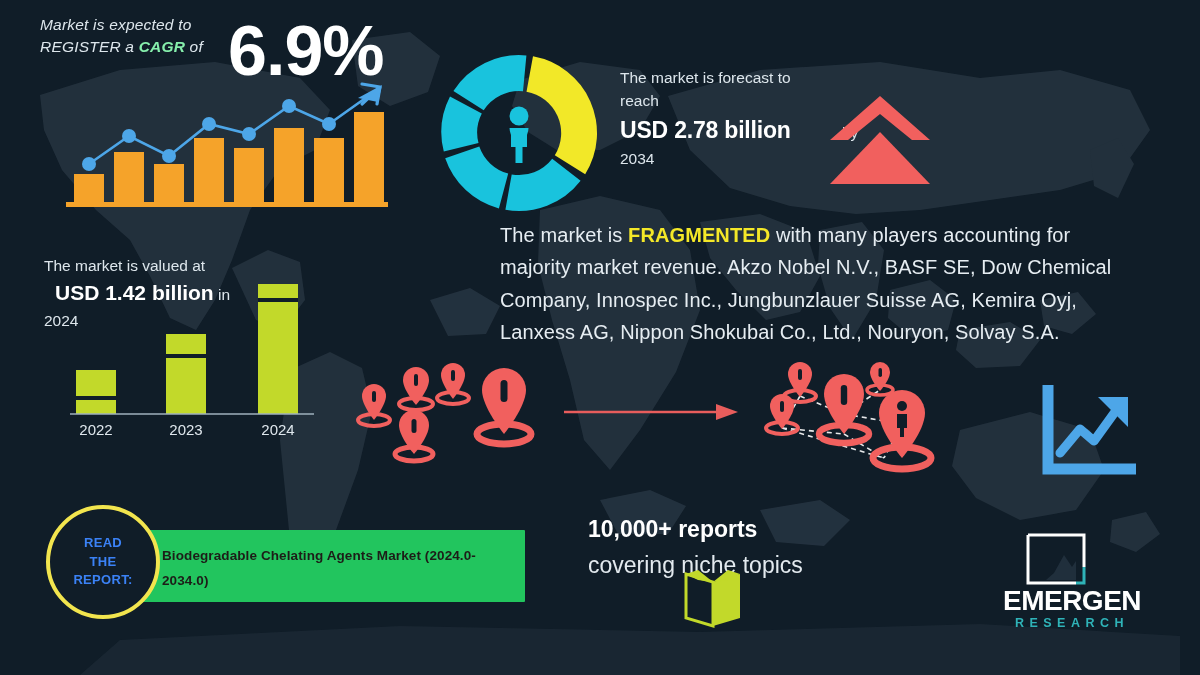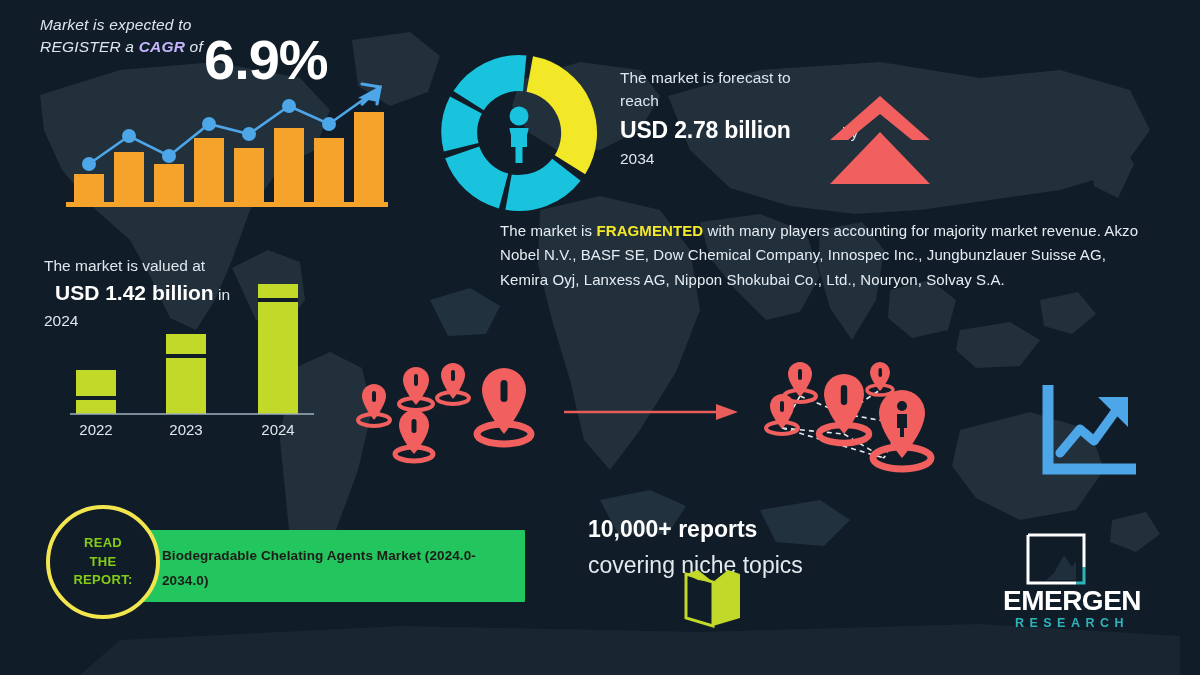--- a/index.html
+++ b/index.html
@@ -13,46 +13,45 @@
   #stage { position:absolute; inset:0; width:1200px; height:675px; }
   #worldmap { position:absolute; inset:0; width:1200px; height:675px; }
 
   .abs { position:absolute; }
 
   
   #cagr-text {
     left:40px; top:14px; width:200px;
     font-size:15.5px; line-height:1.45; color:#dde6ec; letter-spacing:.2px;font-style:italic;
   }
-  #cagr-text b { font-weight:bold; color:#c4b5fd; }
+  #cagr-text b { font-weight:bold; color:#86efac; }
   #cagr-value {
-    left:204px; top:16px;
-    font-size:56px; font-weight:bold; color:#ffffff; letter-spacing:-1px;
+    left:228px; top:16px;
+    font-size:70px; font-weight:bold; color:#ffffff; letter-spacing:-1px;
     line-height:1;
-    margin-top:16px;
   }
 
   
   #orange-chart { left:62px; top:82px; width:330px; height:130px; }
 
   
   #donut { left:438px; top:52px; width:162px; height:162px; }
 
   
   #forecast { left:620px; top:66px; width:240px; font-size:15.5px; line-height:1.5; color:#dde6ec; }
   #forecast .big { font-size:23px; font-weight:bold; color:#ffffff; letter-spacing:-.2px; }
   #forecast .sm { font-size:15.5px; font-weight:normal; color:#dde6ec;padding-left:47px; }
 
   
   #red-arrows { left:826px; top:92px; width:108px; height:96px; }
 
   
   #fragmented {
     left:500px; top:219px; width:640px;
-    font-size:15px; line-height:1.62; color:#e6edf2; letter-spacing:.1px;
+    font-size:20px; line-height:1.62; color:#e6edf2; letter-spacing:.1px;
   }
   #fragmented .hl { color:#f4e828; font-weight:bold; }
 
   
   #valued { left:44px; top:254px; width:260px; font-size:15.5px; line-height:1.5; color:#dde6ec; }
   #valued .big { font-size:21px; font-weight:bold; color:#ffffff;margin-left:11px; }
   #valued .sm { font-size:15.5px; font-weight:normal; color:#dde6ec; }
 
   
   #green-chart { left:62px; top:272px; width:260px; height:175px; }
@@ -74,21 +73,21 @@
     position:absolute; left:62px; top:14px; width:340px;
     font-size:13.5px; font-weight:bold; line-height:1.85; color:#1d1d18;
     letter-spacing:.1px;
   }
   #report-circle {
     left:46px; top:505px; width:114px; height:114px;
     border-radius:50%; background:#101d28; border:4px solid #f2e54e;
     display:flex; align-items:center; justify-content:center; z-index:4;
   }
   #report-circle span {
-    font-size:13px; font-weight:bold; line-height:1.42; color:#84cc16;
+    font-size:13px; font-weight:bold; line-height:1.42; color:#3b82f6;
     text-align:center; letter-spacing:.3px;
   }
 
   
   #reports-text {
     left:588px; top:512px; width:240px;
     font-size:23px; line-height:1.55; color:#e3eaef;
   }
   #reports-text b { font-weight:bold; color:#ffffff; }
   #book-icon { left:682px; top:568px; width:62px; height:62px; }

